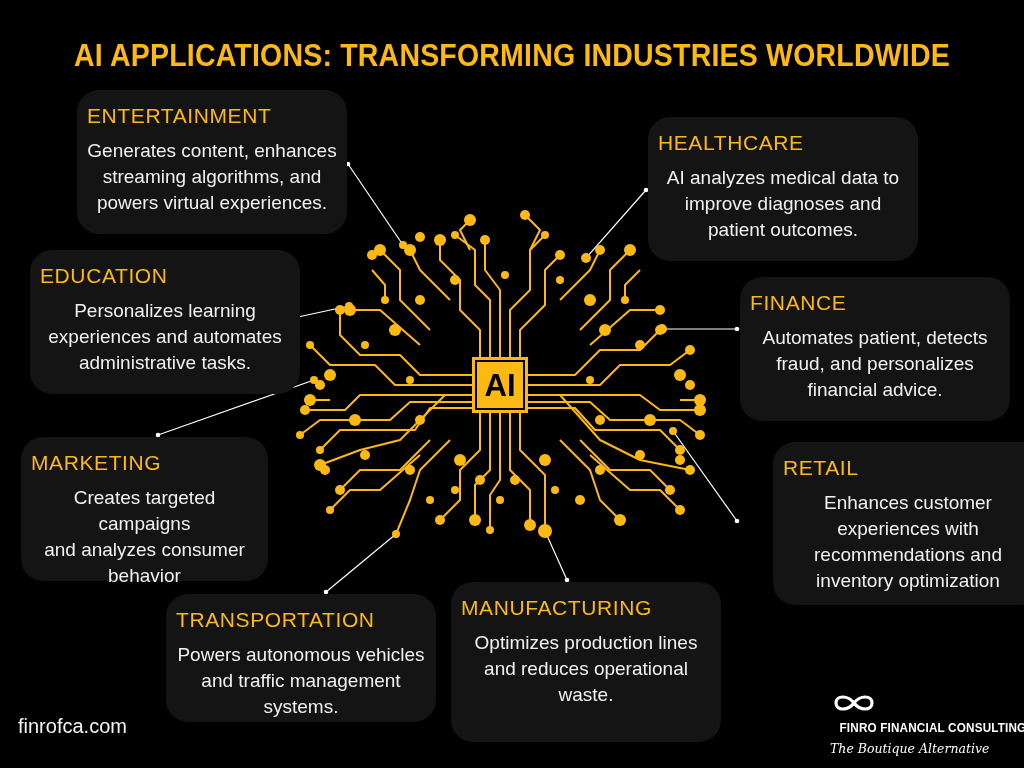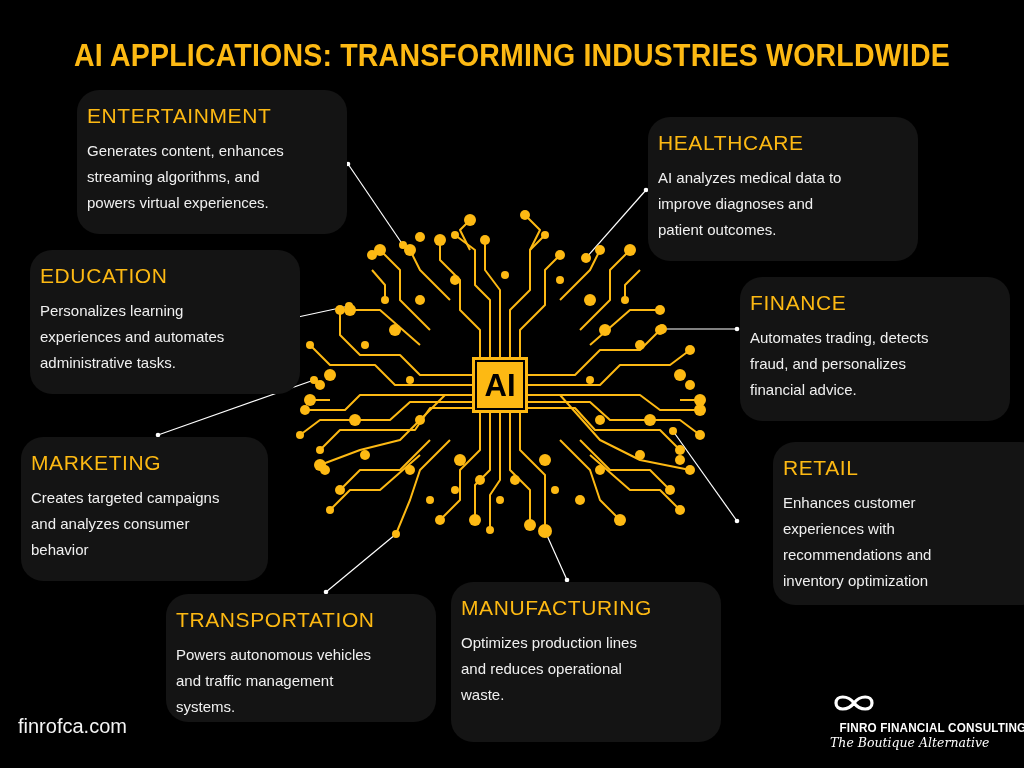--- a/index.html
+++ b/index.html
@@ -1,25 +1,25 @@
 <!DOCTYPE html>
 <html><head>
 <meta charset="utf-8">
 <style>
   html, body { margin:0; padding:0; background:#000; }
   body { width:1024px; height:768px; position:relative; overflow:hidden; font-family:"DejaVu Sans", sans-serif; color:#f2f2f2; }
   .title { position:absolute; top:38px; left:0; width:1024px; text-align:center; font-family:"Liberation Sans", sans-serif; font-weight:bold; font-size:31px; color:#FDB913; letter-spacing:0.2px; transform:scaleX(0.92); transform-origin:center; white-space:nowrap; }
   .card { position:absolute; background:#141414; border-radius:22px; box-sizing:border-box; padding:14px 10px 0 10px; }
   .card .head { font-family:"Liberation Sans", sans-serif; font-size:21px; color:#FDB913; letter-spacing:0.6px; margin-bottom:10px; line-height:24px; }
-  .card .desc { font-family:"Liberation Sans", sans-serif; font-size:15px; line-height:26px; color:#f0f0f0; white-space:pre-line; }
+  .card .desc { font-family:"Liberation Sans", sans-serif; font-size:19px; line-height:26px; color:#f0f0f0; white-space:pre-line;text-align:center; }
   svg.art { position:absolute; left:0; top:0; }
   .footer-url { position:absolute; left:18px; top:715px; font-family:"Liberation Sans", sans-serif; font-size:20px; color:#f4f4f4; }
   .brand { position:absolute; left:830px; top:692px; width:190px; text-align:left; }
   .brand .name { font-family:"Liberation Sans", sans-serif; font-weight:bold; font-size:13px; color:#fff; letter-spacing:0.2px; margin-top:2px; transform:scaleX(0.9); white-space:nowrap; }
-  .brand .tag { font-family:"DejaVu Serif", serif; font-style:italic; font-size:12.5px; color:#fff; }
+  .brand .tag { font-family:"DejaVu Serif", serif; font-style:italic; font-size:12.5px; color:#fff; margin-top:6px; }
 </style>
 </head>
 <body>
 
 <svg class="art" width="1024" height="768" viewBox="0 0 1024 768">
   <g id="connectors">
       <line x1="348" y1="164" x2="403" y2="245" stroke="#FFFFFF" stroke-width="1.2"></line>
       <circle cx="348" cy="164" r="2.3" fill="#FFFFFF"></circle>
       <line x1="646" y1="190" x2="586" y2="258" stroke="#FFFFFF" stroke-width="1.2"></line>
       <circle cx="646" cy="190" r="2.3" fill="#FFFFFF"></circle>
@@ -186,21 +186,21 @@
 patient outcomes.</div>
     </div>
     <div class="card" style="left: 12px; top: 250px; width: 270px; height: 144px; margin-left: 18px;">
       <div class="head">EDUCATION</div>
       <div class="desc">Personalizes learning
 experiences and automates
 administrative tasks.</div>
     </div>
     <div class="card" style="left: 740px; top: 277px; width: 270px; height: 144px;">
       <div class="head">FINANCE</div>
-      <div class="desc">Automates trading, detects
+      <div class="desc">Automates patient, detects
 fraud, and personalizes
 financial advice.</div>
     </div>
     <div class="card" style="left: 21px; top: 437px; width: 247px; height: 144px;">
       <div class="head">MARKETING</div>
       <div class="desc">Creates targeted campaigns
 and analyzes consumer
 behavior</div>
     </div>
     <div class="card" style="left: 773px; top: 442px; width: 270px; height: 163px;">

